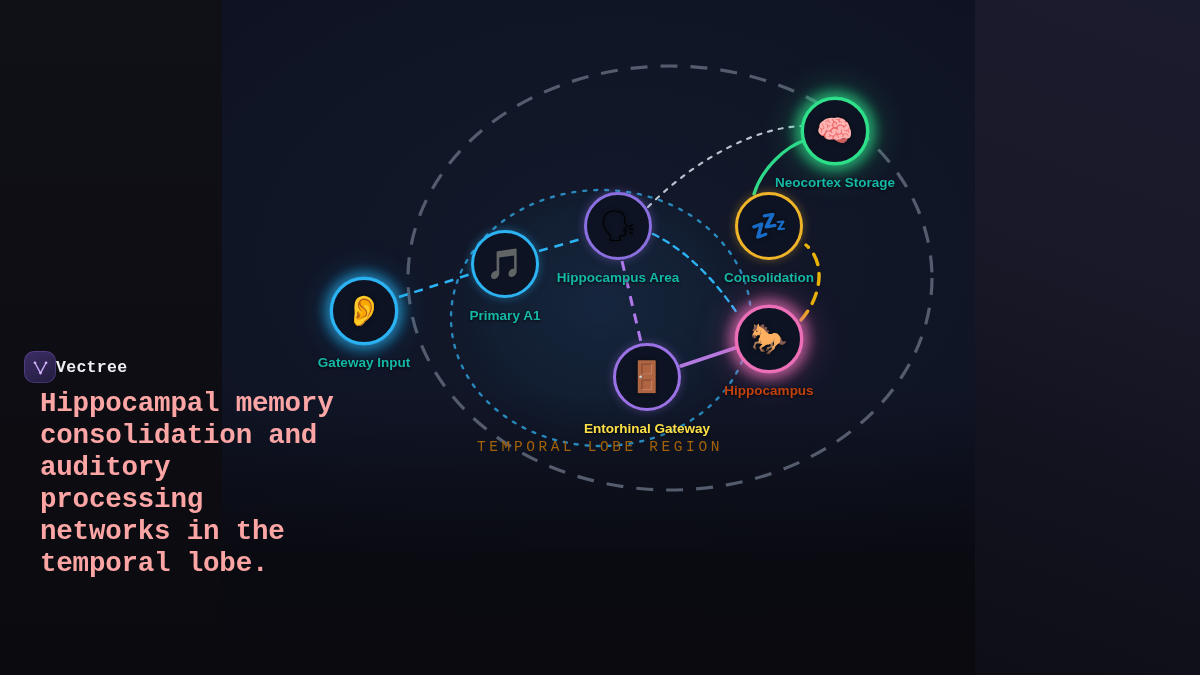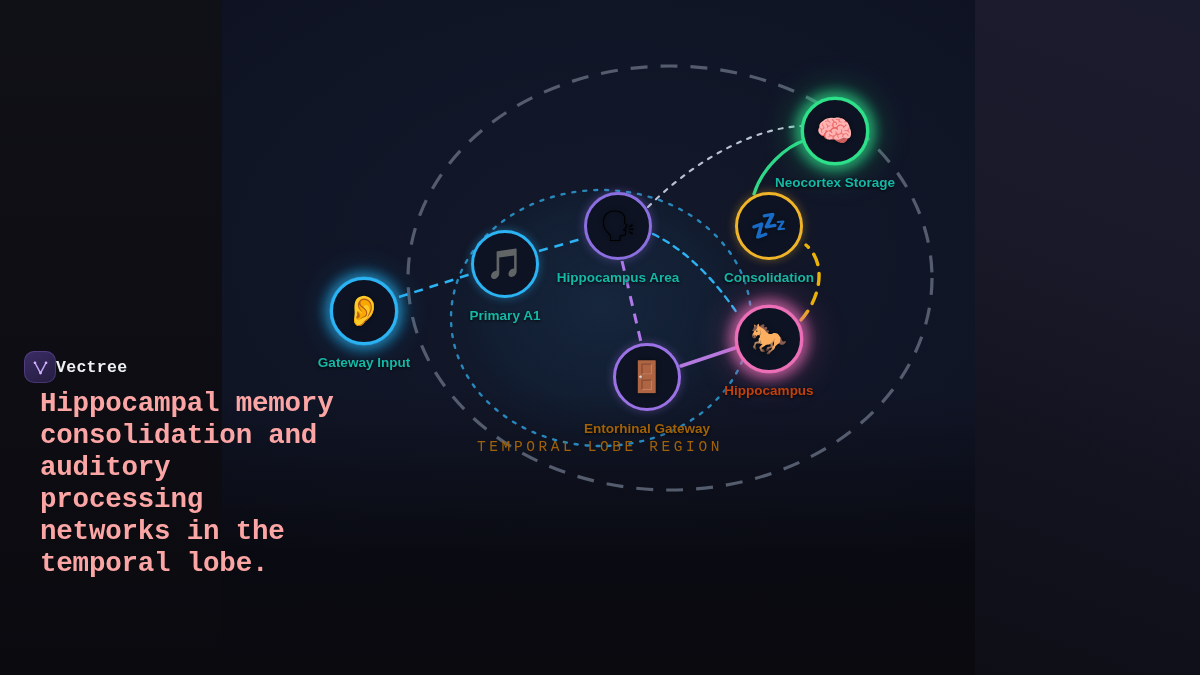--- a/index.html
+++ b/index.html
@@ -172,21 +172,21 @@
     <div class="ring" style="border-color:#ec6fb8; box-shadow:0 0 16px 3px rgba(236,111,184,.6), 0 0 34px 8px rgba(236,111,184,.25);">
       <span class="glyph">🐎</span>
     </div>
     <div class="nlabel" style="color:#c2410c;">Hippocampus</div>
   </div>
 
   <div class="node" style="left:647px; top:377px;">
     <div class="ring" style="border-color:#9b72e6; box-shadow:0 0 8px 1px rgba(155,114,230,.3);">
       <span class="glyph">🚪</span>
     </div>
-    <div class="nlabel" style="color:#a16207;">Entorhinal Gateway</div>
+    <div class="nlabel" style="color:#fde047;">Entorhinal Gateway</div>
   </div>
 
   <div class="region-caption">TEMPORAL LOBE REGION</div>
 
   <div class="brand">
     <div class="brand-mark">
       <svg width="19" height="19" viewBox="0 0 24 24" aria-hidden="true">
         <path d="M5 6 L12 19 L19 6" fill="none" stroke="#c4a7f7" stroke-width="1.9" stroke-linecap="round" stroke-linejoin="round"></path>
         <circle cx="5" cy="6" r="1.7" fill="#d8b4fe"></circle>
         <circle cx="19" cy="6" r="1.7" fill="#d8b4fe"></circle>

